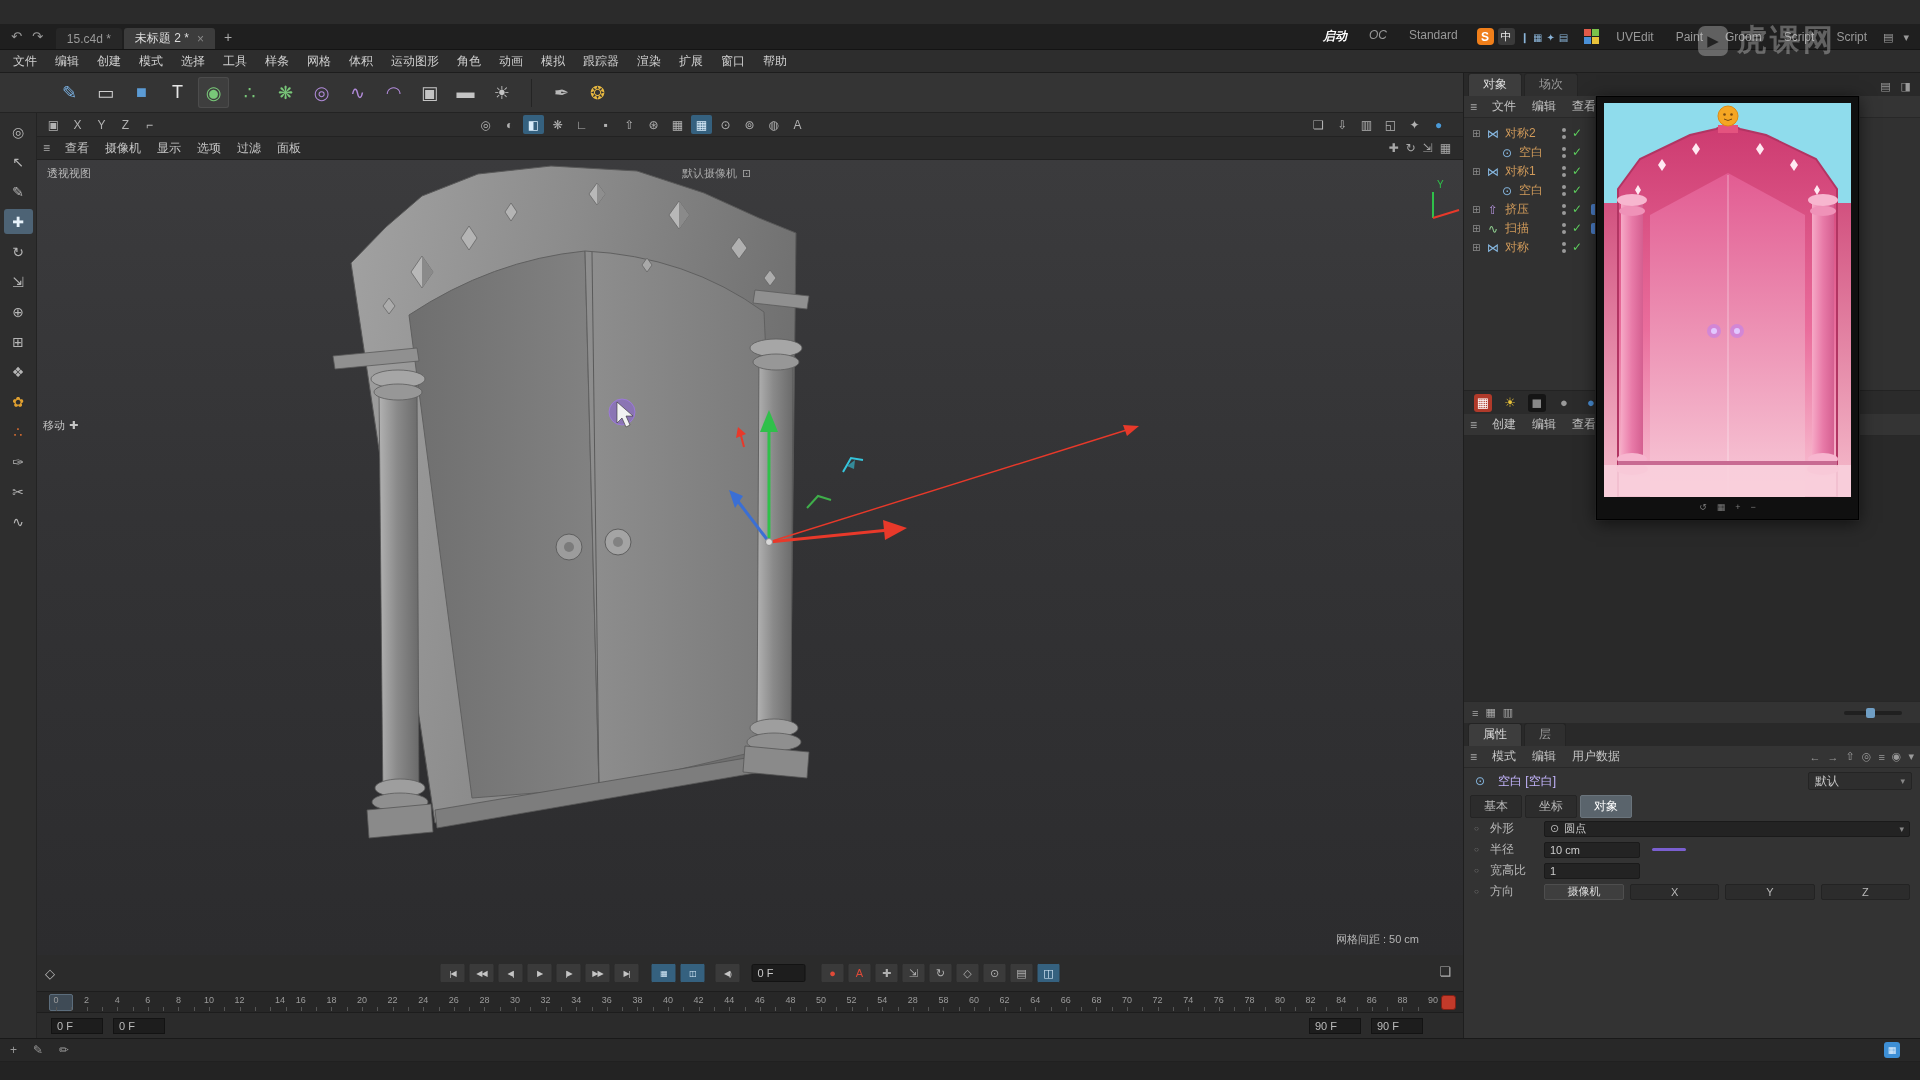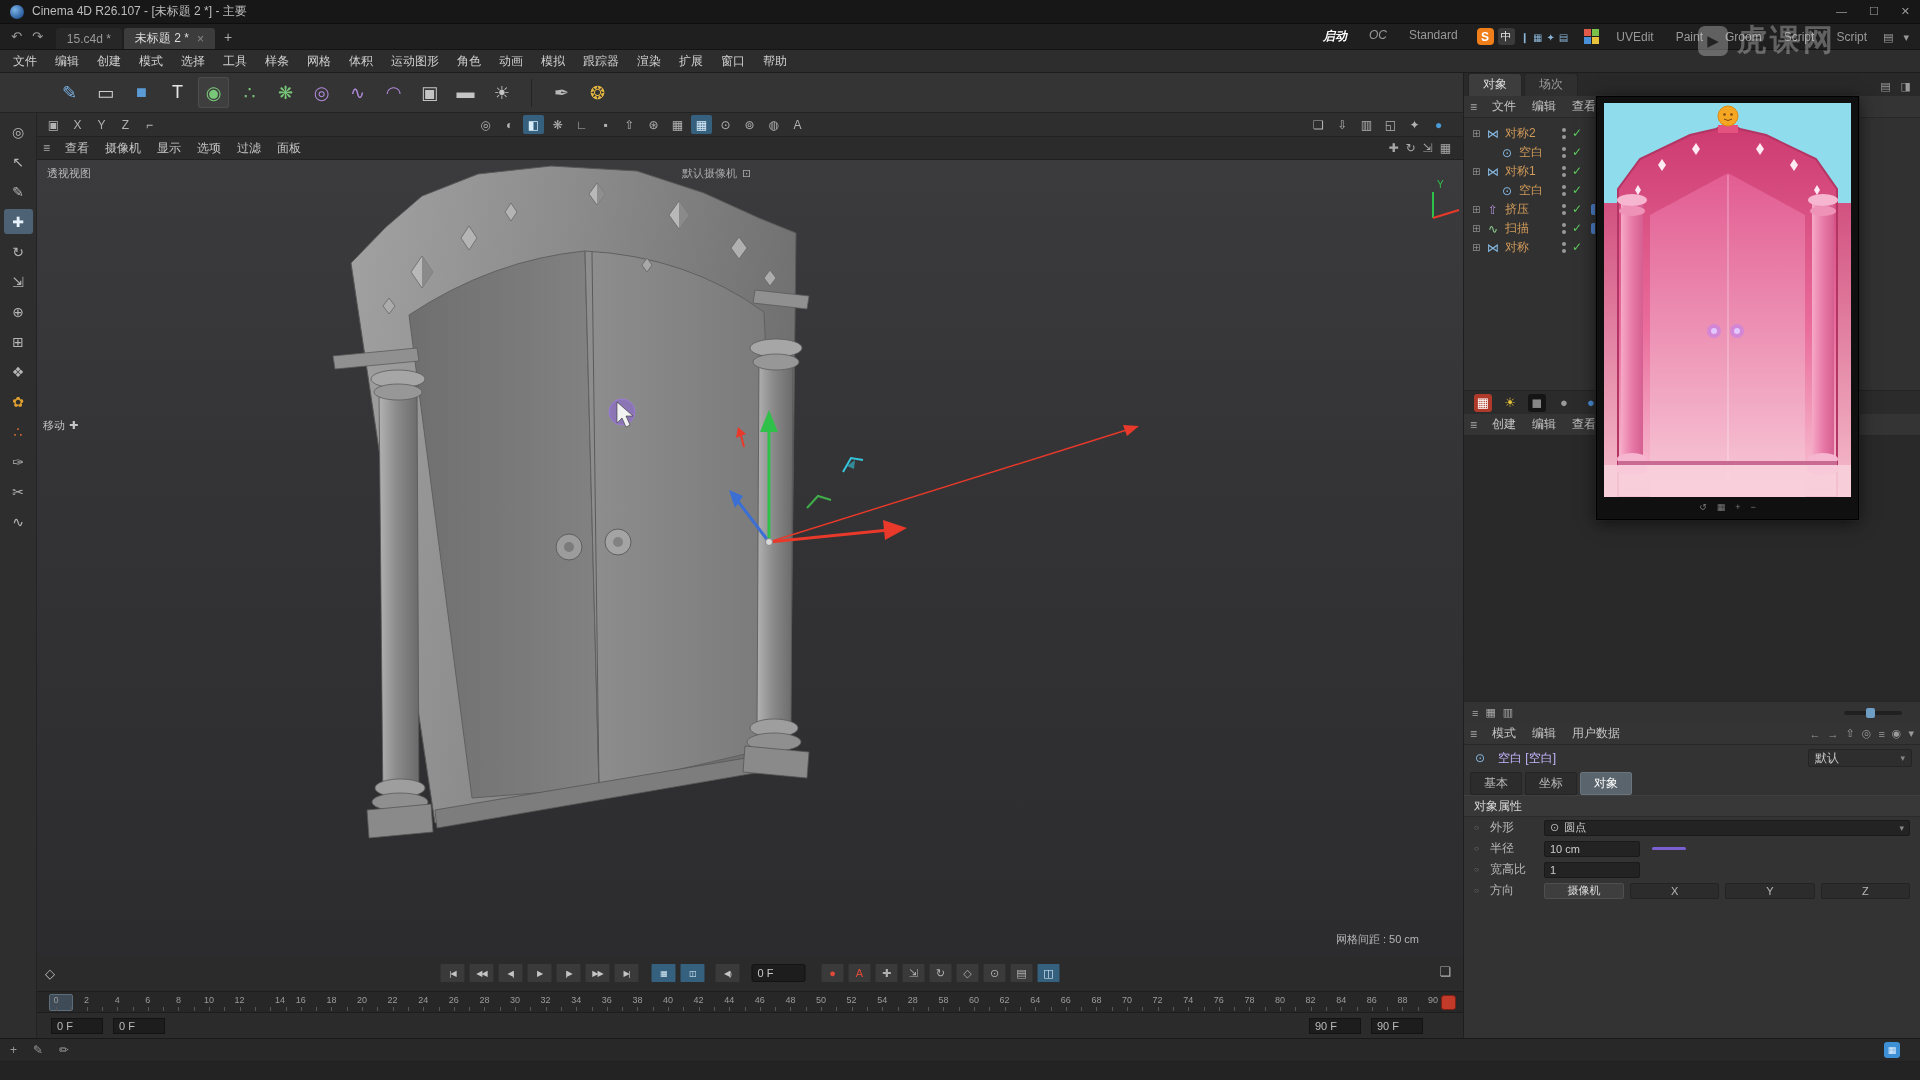--- a/index.html
+++ b/index.html
@@ -154,29 +154,20 @@
 
 #preview-window{position:absolute;left:1596px;top:96px;width:263px;height:424px;background:#101010;border:1px solid #000;box-shadow:0 3px 16px rgba(0,0,0,.6),0 0 0 1px #2e2e2e;z-index:40;padding:6px}
 #pv-toolbar{height:14px;display:flex;justify-content:center;gap:10px;align-items:center}
 .pv-ic{color:#7a7a7a;font-size:9px}
 </style>
 </head>
 <body>
 
 <div id="app">
 
-  <div id="titlebar">
-    <div class="app-icon"></div>
-    <span>Cinema 4D R26.107 - [未标题 2 *] - 主要</span>
-    <div class="win-controls">
-      <span>—</span>
-      <span>☐</span>
-      <span>✕</span>
-    </div>
-  </div>
 
   <div id="tabrow">
     <span class="hist-ic">↶</span>
     <span class="hist-ic">↷</span>
     <div id="doc-tabs">
         <div class="doc-tab">
           <span>15.c4d *</span>
         </div>
         <div class="doc-tab active">
           <span>未标题 2 *</span>
@@ -640,20 +631,24 @@
     <div id="browser-strip">
       <div id="bs-icons" style="display:flex;gap:7px;align-items:center">
           <span class="bs-ic">≡</span>
           <span class="bs-ic">▦</span>
           <span class="bs-ic">▥</span>
         </div>
       <div class="bs-slider">
           <div class="bs-handle"></div>
         </div>
     </div>
+    <div class="panel-tabs">
+      <div class="ptab active">属性</div>
+      <div class="ptab">层</div>
+    </div>
     <div class="panel-menu">
       <span class="pm-burger">≡</span>
       <div id="am-menu-items" style="display:flex">
           <div class="pm-item">模式</div>
           <div class="pm-item">编辑</div>
           <div class="pm-item">用户数据</div>
         </div>
       <div id="am-header-icons">
           <span class="am-hic">←</span>
           <span class="am-hic">→</span>
@@ -670,21 +665,20 @@
       <div class="preset-btn">
         <span>默认</span>
         <span class="a-dd-ar">▾</span>
       </div>
     </div>
     <div id="am-tabs-row">
         <div class="atab">基本</div>
         <div class="atab">坐标</div>
         <div class="atab active">对象</div>
       </div>
-    <div id="am-group-title">对象属性</div>
     <div id="attr-rows">
         <div class="attr-row">
           <span class="a-dot">○</span>
           <span class="a-label">外形</span>
           <div class="a-ctrl">
             <div class="a-dd">
               <span class="a-dd-ic">⊙</span>
               <span>圆点</span>
               <span class="a-dd-ar">▾</span>
             </div>

